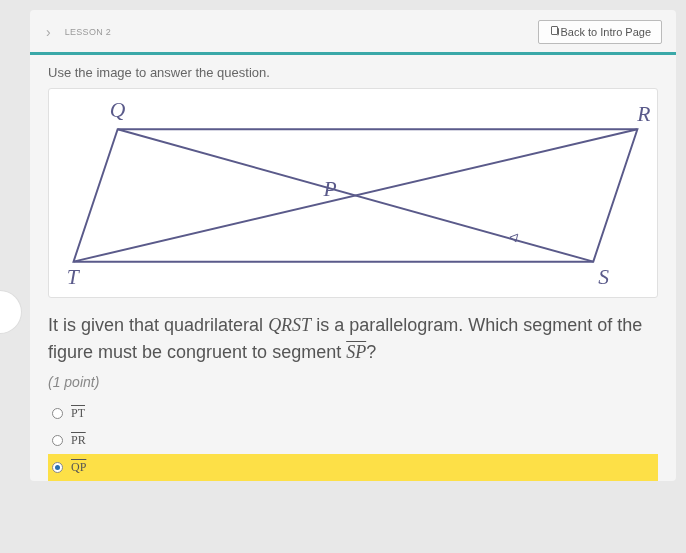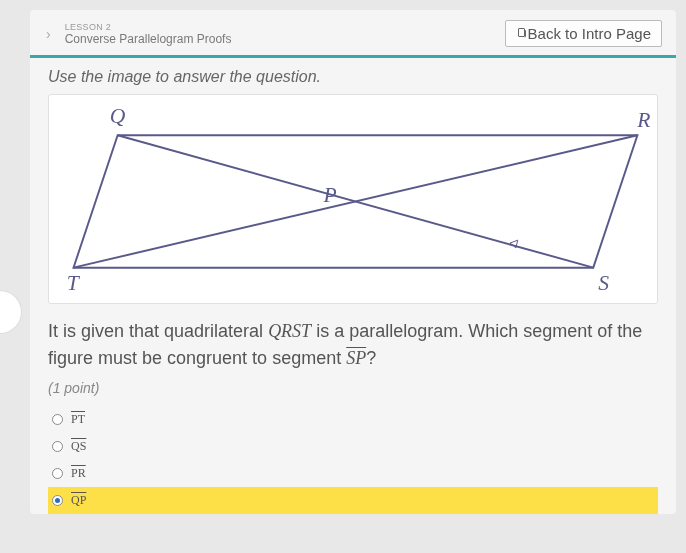--- a/index.html
+++ b/index.html
@@ -26,31 +26,31 @@
     }
     .bc-item { display: flex; flex-direction: column; }
     .bc-label { font-size: 9px; color: #9a9a9a; letter-spacing: 0.3px; }
     .bc-title { font-size: 12px; color: #7a7a7a; }
     .bc-sep { color: #aaa; font-size: 14px; margin: 0 2px; }
     .back-btn {
       margin-left: auto;
       border: 1px solid #bbb;
       background: #fdfdfd;
       padding: 4px 10px;
-      font-size: 15px;
+      font-size: 11px;
       color: #555;
       border-radius: 2px;
       display: inline-flex;
       align-items: center;
       gap: 0;
       cursor: pointer;
     }
     .back-btn svg { width: 12px; height: 12px; }
     .content { padding: 10px 18px 0; }
-    .instruction { font-size: 16px; color: #666; font-style: italic; margin-bottom: 8px; }
+    .instruction { font-size: 13px; color: #666; margin-bottom: 8px; }
     .figure-box {
       background: #fff;
       border: 1px solid #e0e0e0;
       border-radius: 3px;
       height: 210px;
       position: relative;
       margin-bottom: 14px;
     }
     .figure-box svg { position: absolute; inset: 0; width: 100%; height: 100%; }
     .prompt { font-size: 18px; color: #555; line-height: 1.5; margin-bottom: 8px; }
@@ -105,21 +105,20 @@
 <body>
 
 <div class="side-tab"></div>
 
 <div class="page">
 
   <div class="breadcrumb">
     <span class="bc-sep">›</span>
     <div class="bc-item">
       <span class="bc-label">LESSON 2</span>
-      <span class="bc-title">Converse Parallelogram Proofs</span>
     </div>
     <button class="back-btn">
       <span>
         <svg viewBox="0 0 24 24" fill="none" stroke="#666" stroke-width="2">
           <rect x="5" y="3" width="12" height="16" rx="1"></rect>
           <path d="M15 3l4 4v12a1 1 0 0 1-1 1h-1"></path>
         </svg>
       </span>
       <span>Back to Intro Page</span>
     </button>
@@ -148,24 +147,20 @@
 
     <div class="points">(1 point)</div>
 
     <ul class="options">
         <li>
           <span class="radio"></span>
           <span class="opt-text overline">PT</span>
         </li>
         <li>
           <span class="radio"></span>
-          <span class="opt-text overline">QS</span>
-        </li>
-        <li>
-          <span class="radio"></span>
           <span class="opt-text overline">PR</span>
         </li>
         <li class="selected">
           <span class="radio on"></span>
           <span class="opt-text overline">QP</span>
         </li>
       </ul>
   </div>
 
 </div>

